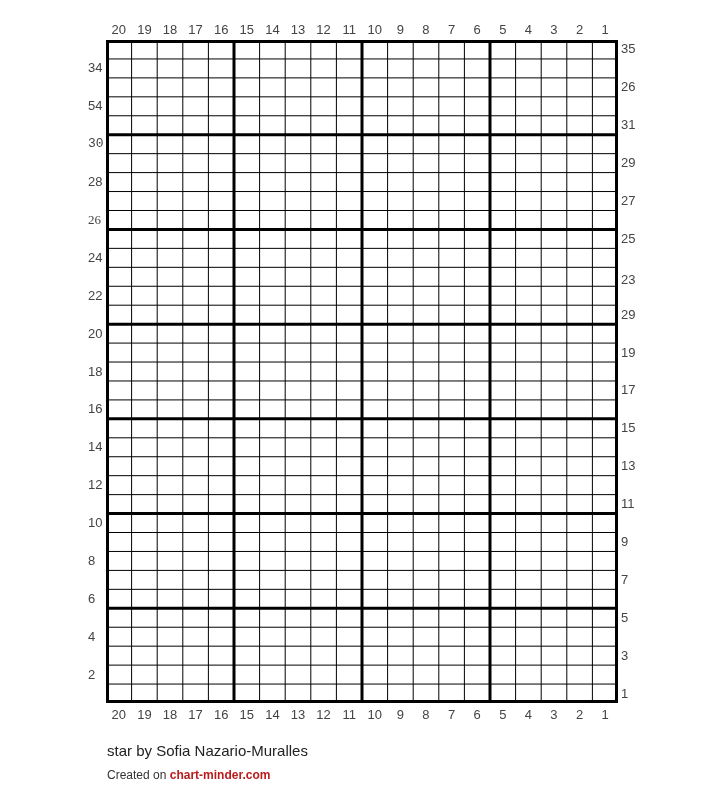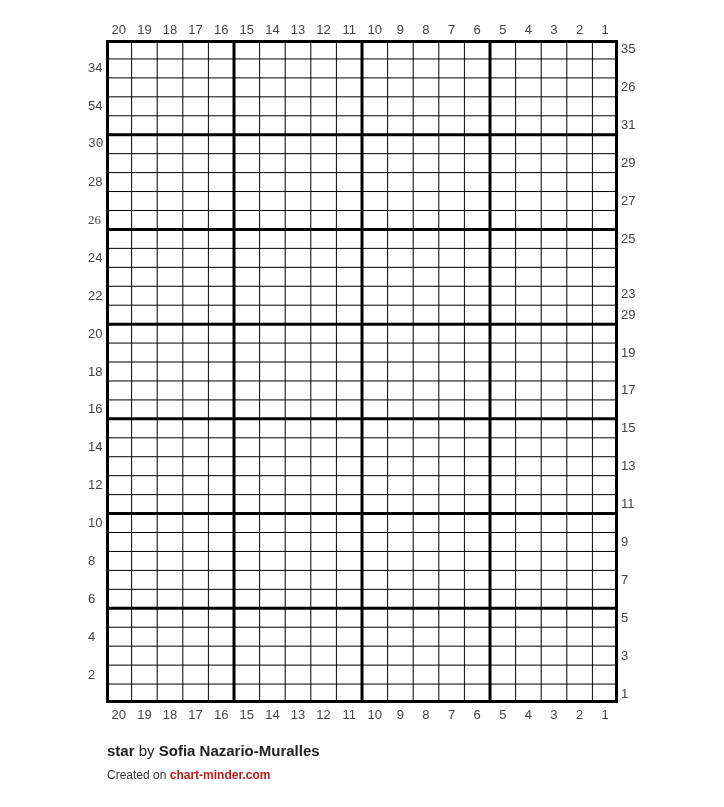--- a/index.html
+++ b/index.html
@@ -4,21 +4,21 @@
 <style>
   html, body { margin: 0; padding: 0; background: #ffffff; }
   body { width: 724px; height: 807px; position: relative; overflow: hidden;
          font-family: "Liberation Sans", "DejaVu Sans", sans-serif; color: #222; }
   #grid { position: absolute; left: 106px; top: 40px; width: 512px; height: 663px; }
   .collabel { position: absolute; width: 25.6px; text-align: center; font-size: 13px; color: #444; }
   .rowlabel { position: absolute; font-size: 13px; color: #444; }
   .rowlabel.left { width: 30px; text-align: left; left: 88px; }
   .rowlabel.right { left: 621px; }
   #title { position: absolute; left: 107px; top: 742px; font-size: 15px; color: #222; }
-  #title b { font-weight: bold; }
+  #title b { font-weight: normal; }
   #credit { position: absolute; left: 107px; top: 768px; font-size: 12px; color: #333; }
   #credit b { font-weight: bold; color: #b91c1c; }
 </style>
 </head>
 <body>
 
 <svg id="grid" width="512" height="663" viewBox="0 0 512 663">
     <rect x="0" y="0" width="512" height="663" fill="#ffffff"></rect>
     <line x1="1.5" y1="0" x2="1.5" y2="663" stroke="#000000" stroke-width="3"></line>
     <line x1="25.6" y1="0" x2="25.6" y2="663" stroke="#000000" stroke-width="1"></line>
@@ -141,21 +141,21 @@
     <div class="rowlabel left" style="top: 628.7px;">4</div>
     <div class="rowlabel left" style="top: 666.586px;">2</div>
   </div>
 <div id="rightlabels">
     <div class="rowlabel right" style="top: 41.4714px;">35</div>
     <div class="rowlabel right" style="top: 79.3571px;">26</div>
     <div class="rowlabel right" style="top: 117.243px;">31</div>
     <div class="rowlabel right" style="top: 155.129px;">29</div>
     <div class="rowlabel right" style="top: 193.014px;">27</div>
     <div class="rowlabel right" style="top: 230.9px;">25</div>
-    <div class="rowlabel right" style="top: 286px;">23</div>
+    <div class="rowlabel right" style="top: 272px;">23</div>
     <div class="rowlabel right" style="top: 306.671px;">29</div>
     <div class="rowlabel right" style="top: 344.557px;">19</div>
     <div class="rowlabel right" style="top: 382.443px;">17</div>
     <div class="rowlabel right" style="top: 420.329px;">15</div>
     <div class="rowlabel right" style="top: 458.214px;">13</div>
     <div class="rowlabel right" style="top: 496.1px;">11</div>
     <div class="rowlabel right" style="top: 533.986px;">9</div>
     <div class="rowlabel right" style="top: 571.871px;">7</div>
     <div class="rowlabel right" style="top: 609.757px;">5</div>
     <div class="rowlabel right" style="top: 647.643px;">3</div>

